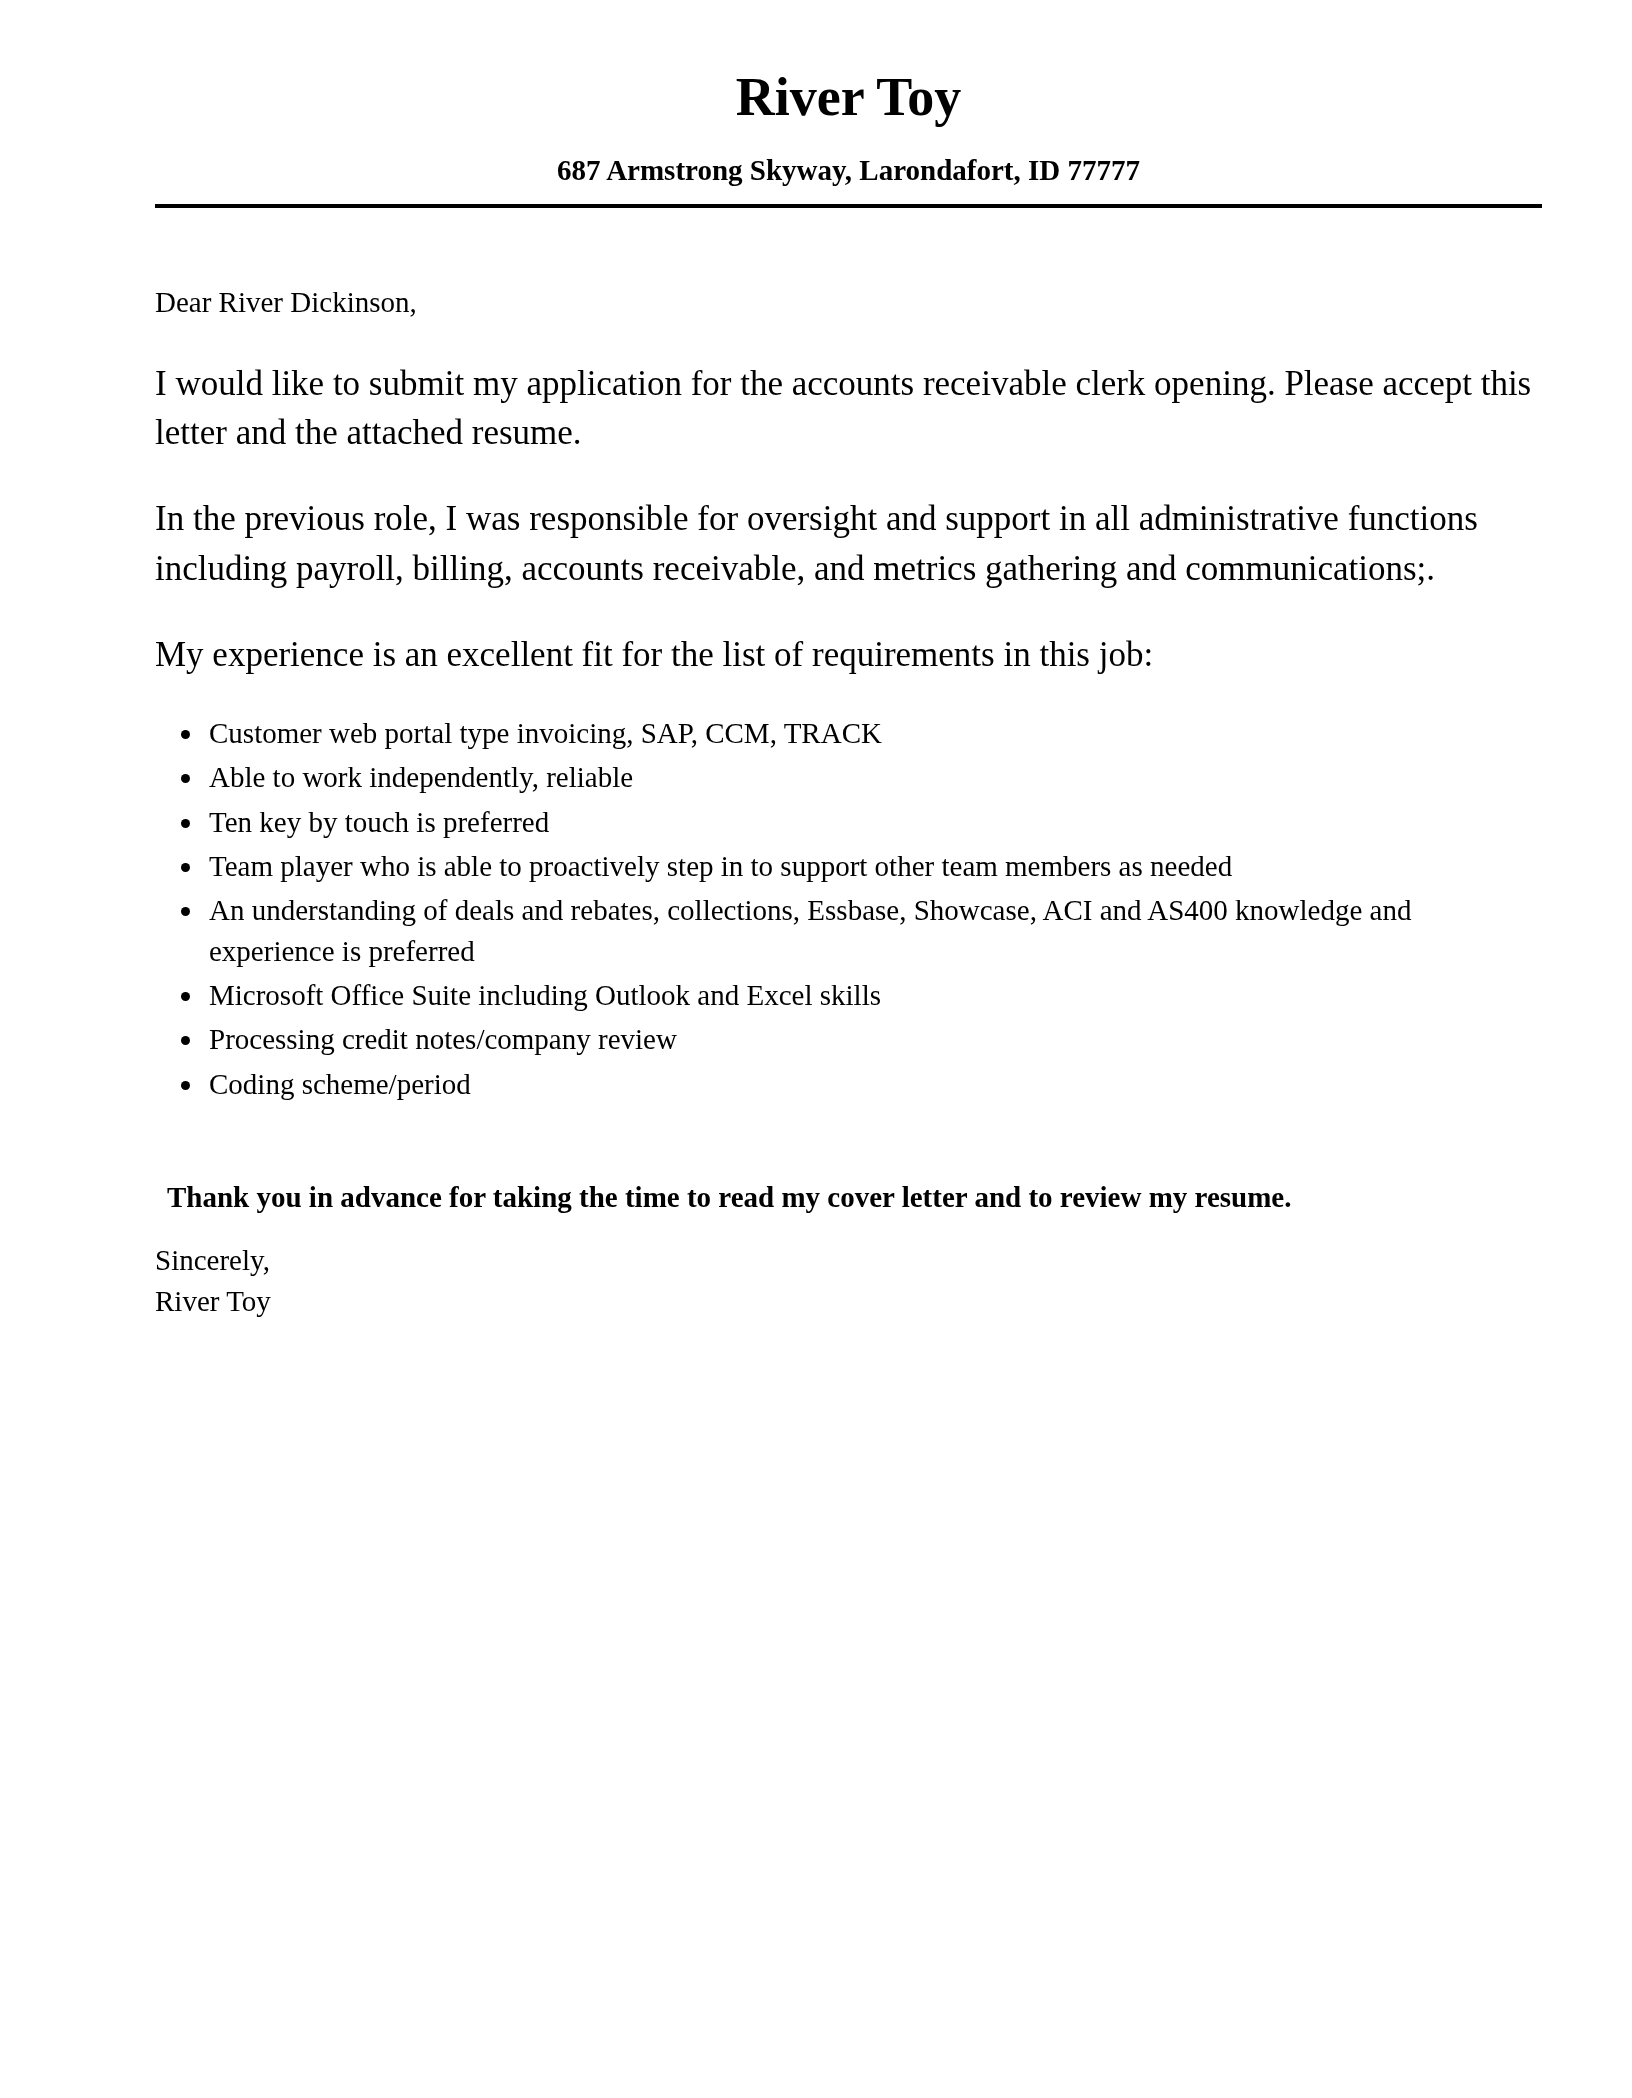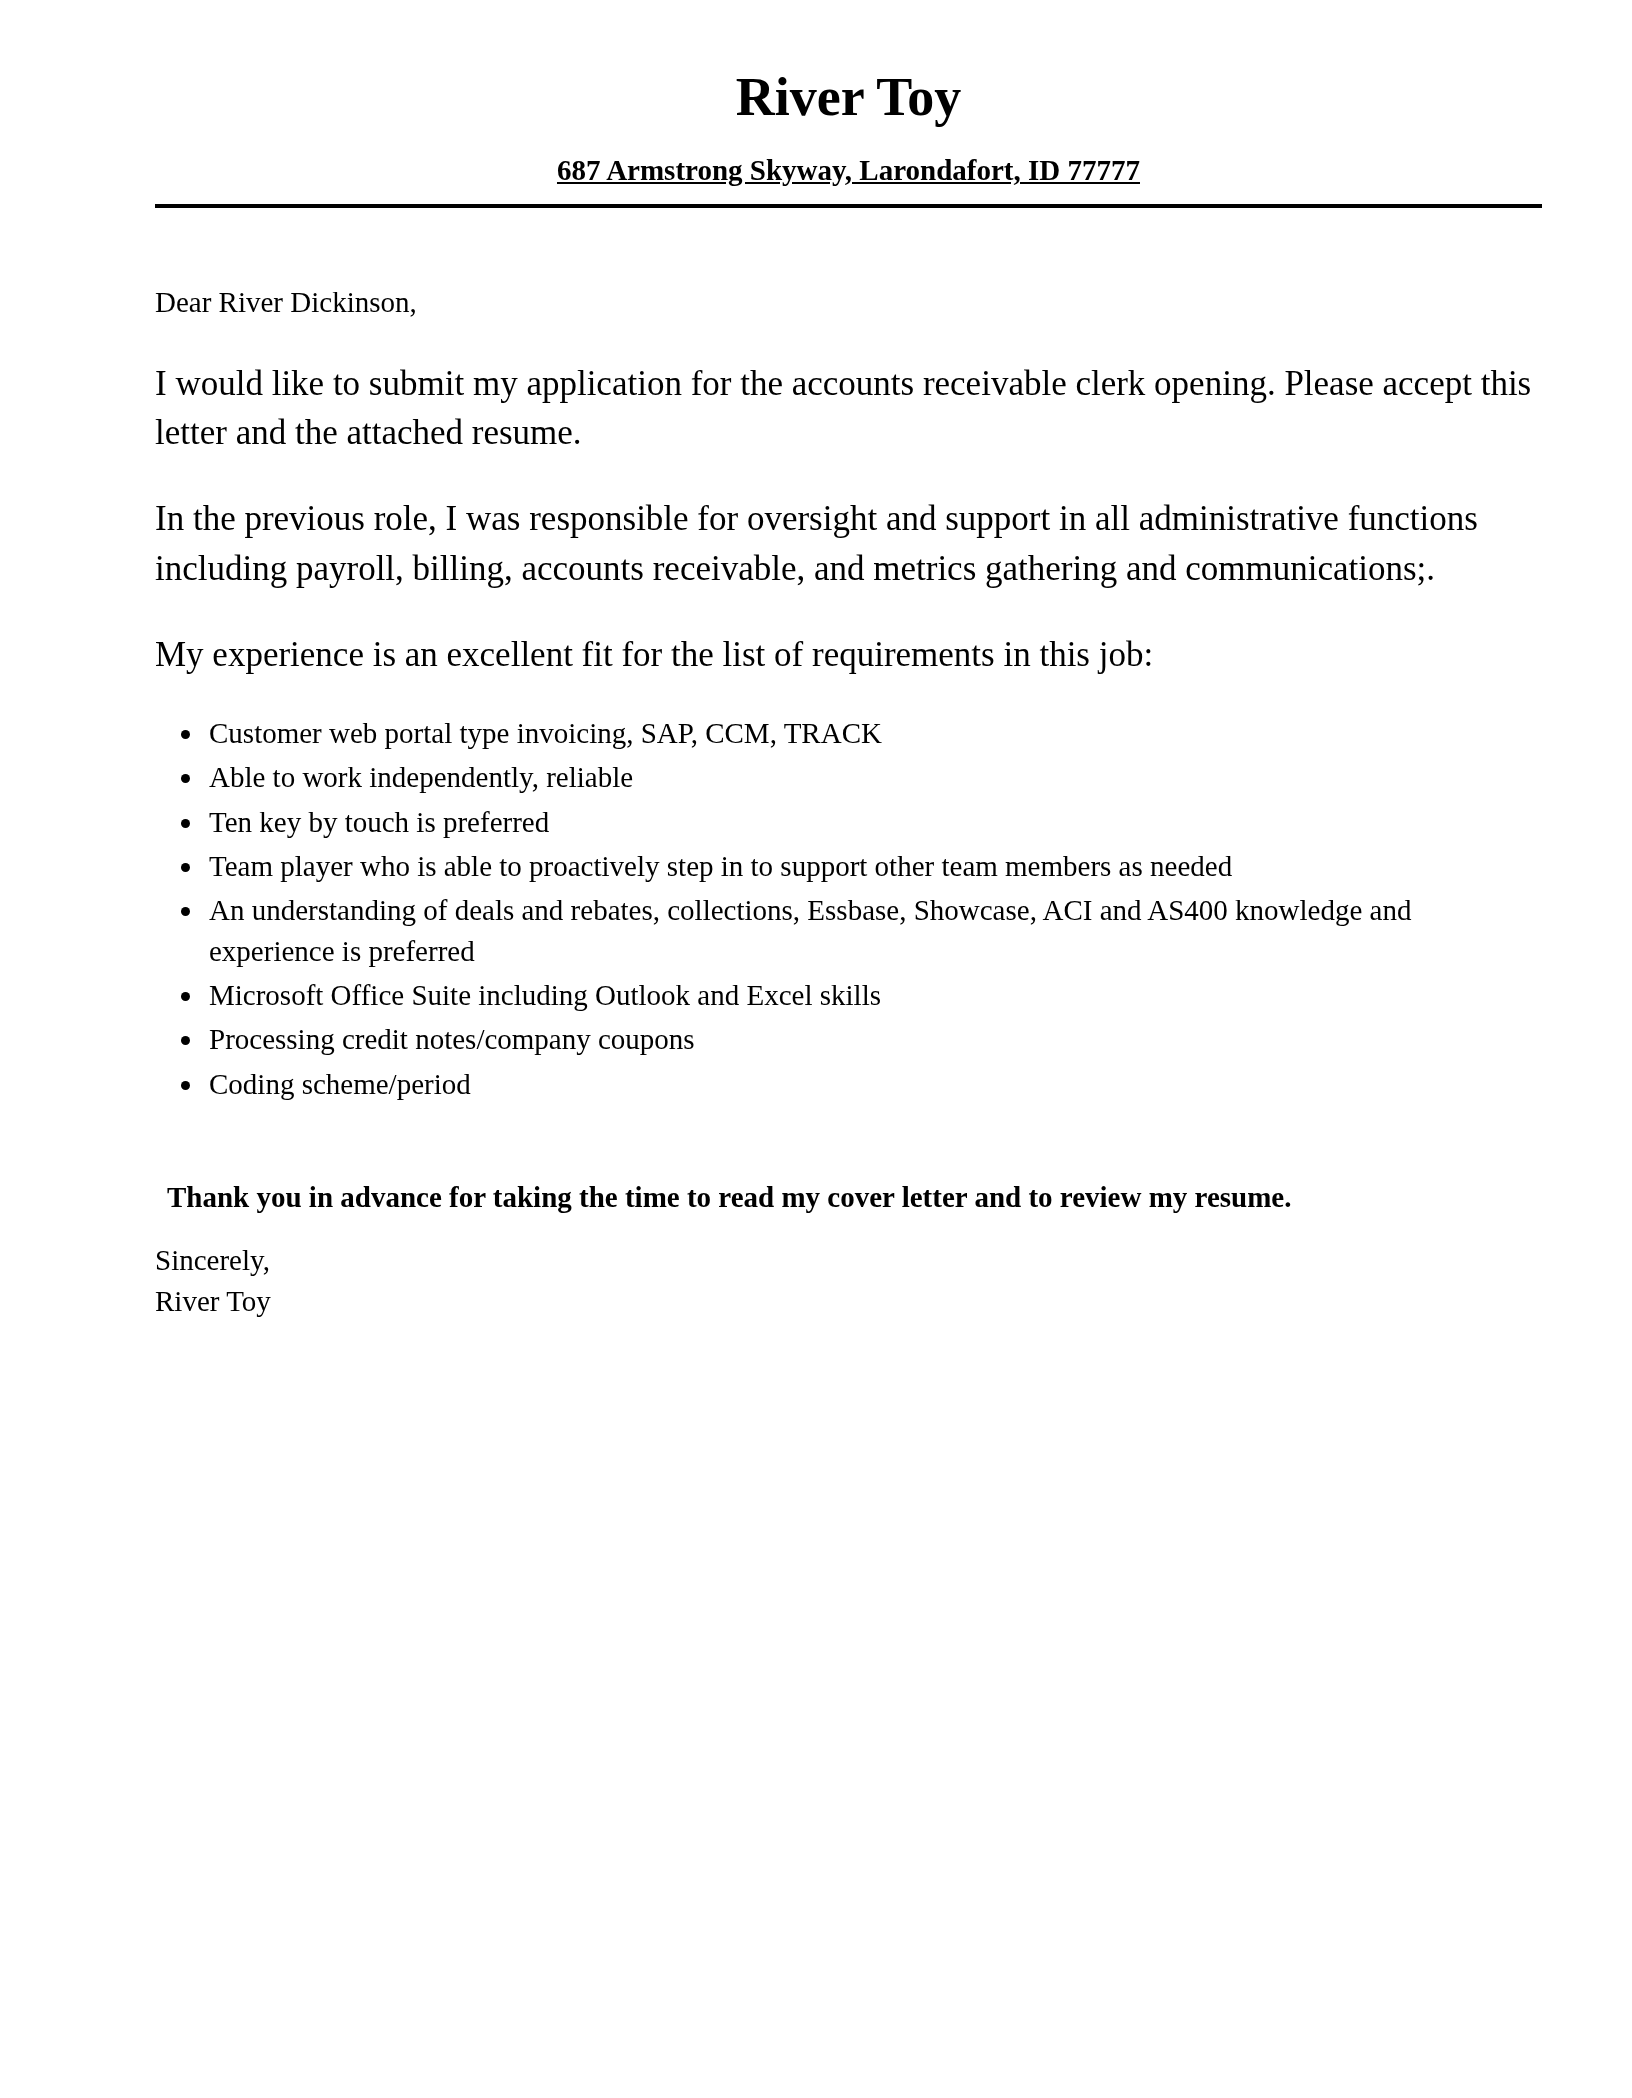--- a/index.html
+++ b/index.html
@@ -24,21 +24,20 @@
     font-size: 54px;
     line-height: 1.1;
     margin: 20px 0 26px 0;
   }
   .address {
     text-align: center;
     font-weight: bold;
     font-size: 29px;
     line-height: 1.2;
     margin: 0 0 16px 0;
-    text-decoration: underline;
   }
   .rule {
     border: none;
     border-top: 4px solid #000000;
     margin: 0 0 0 0;
     height: 0;
   }
   .salutation {
     font-weight: normal;
     font-size: 29px;
@@ -94,21 +93,21 @@
 
     <p class="body">My experience is an excellent fit for the list of requirements in this job:</p>
 
     <ul class="requirements">
       <li>Customer web portal type invoicing, SAP, CCM, TRACK</li>
       <li>Able to work independently, reliable</li>
       <li>Ten key by touch is preferred</li>
       <li>Team player who is able to proactively step in to support other team members as needed</li>
       <li>An understanding of deals and rebates, collections, Essbase, Showcase, ACI and AS400 knowledge and experience is preferred</li>
       <li>Microsoft Office Suite including Outlook and Excel skills</li>
-      <li>Processing credit notes/company coupons</li>
+      <li>Processing credit notes/company review</li>
       <li>Coding scheme/period</li>
     </ul>
 
     <p class="closing">Thank you in advance for taking the time to read my cover letter and to review my resume.</p>
 
     <p class="signoff">
       <span>Sincerely,</span><br>
       <span>River Toy</span>
     </p>
 

